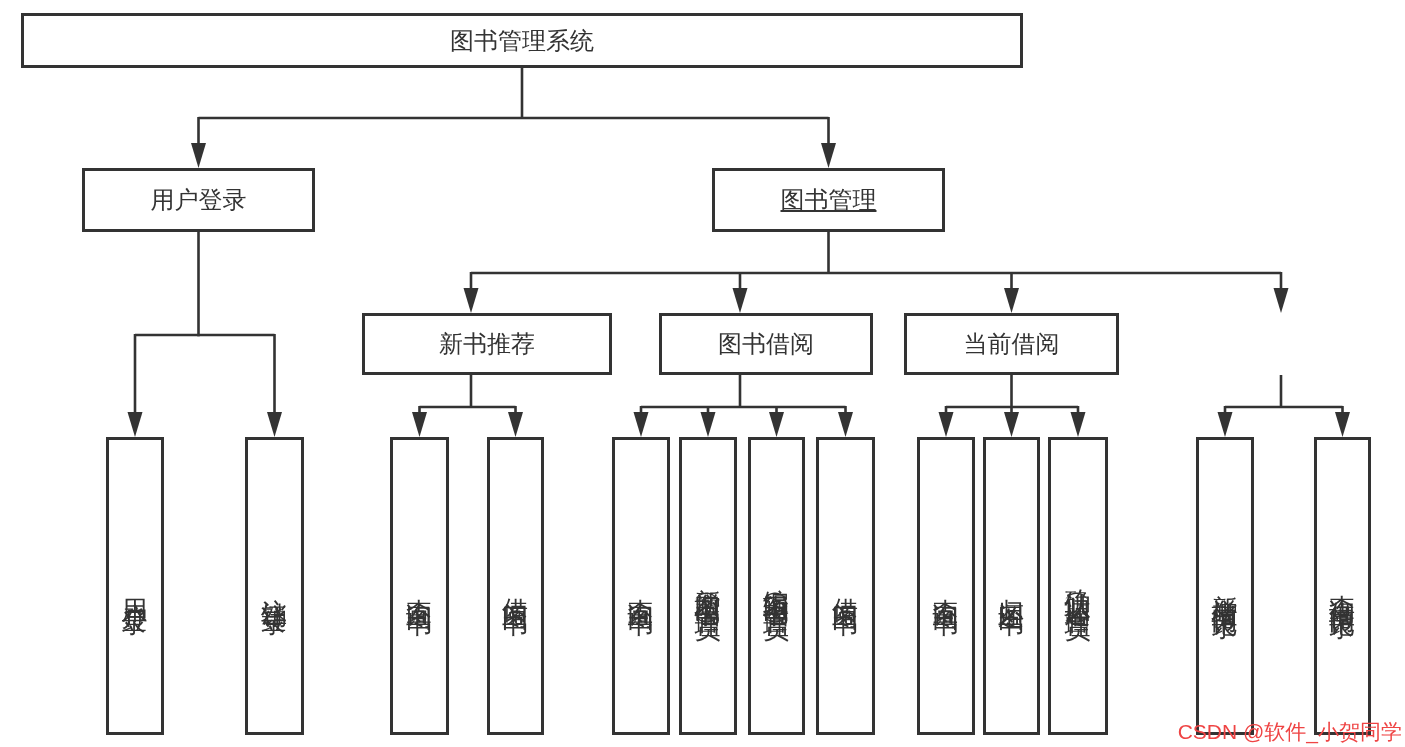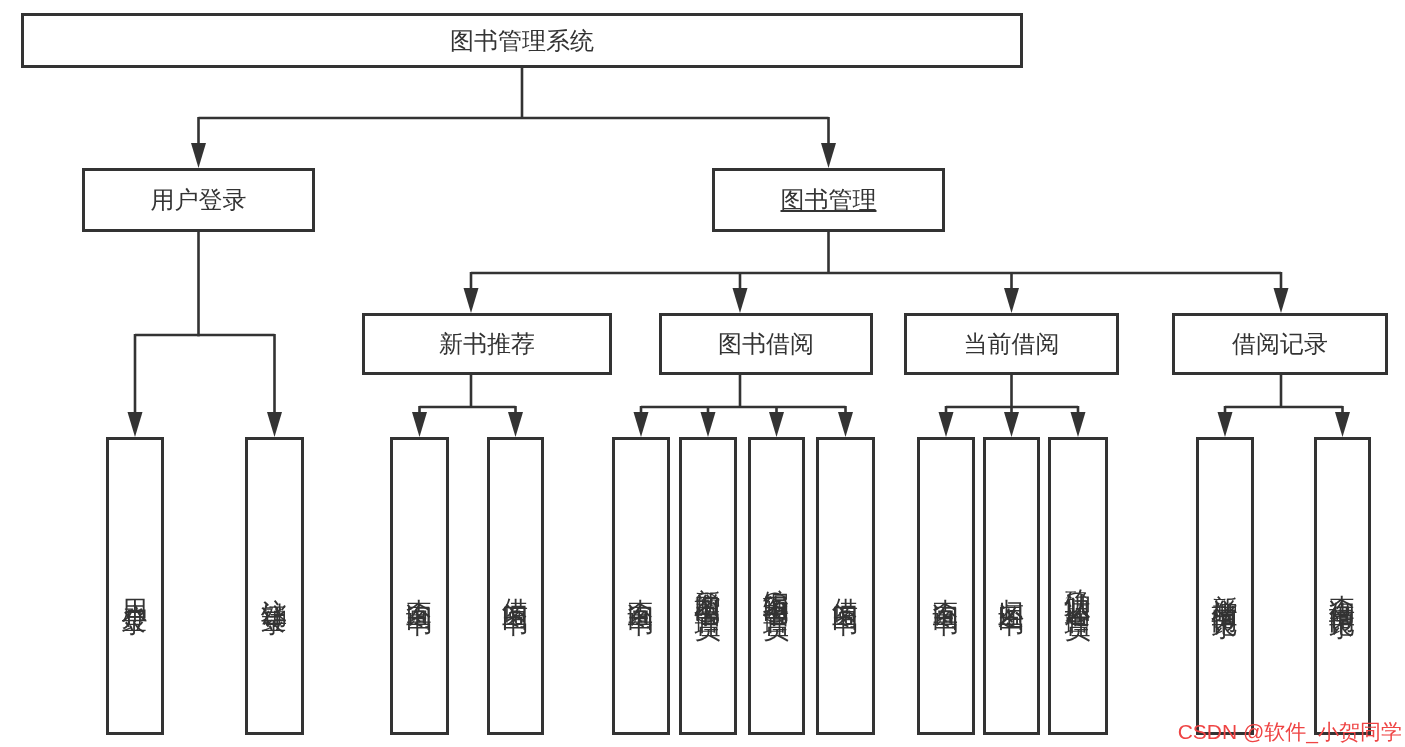--- a/index.html
+++ b/index.html
@@ -103,23 +103,20 @@
 
   <div class="box" style="left:362px;top:313px;width:250px;height:62px;">
     <span class="hlabel">新书推荐</span>
   </div>
   <div class="box" style="left:633px;top:313px;width:214px;height:62px;margin-left:26px;">
     <span class="hlabel">图书借阅</span>
   </div>
   <div class="box" style="left:904px;top:313px;width:215px;height:62px;">
     <span class="hlabel">当前借阅</span>
   </div>
-  <div class="box" style="left:1172px;top:313px;width:216px;height:62px;">
-    <span class="hlabel">借阅记录</span>
-  </div>
 
   <div class="box leaf" style="left:106px;width:58px;">
     <span class="vlabel">用户登录</span>
   </div>
   <div class="box leaf" style="left:245px;width:59px;">
     <span class="vlabel">注销登录</span>
   </div>
 
   <div class="box leaf" style="left:390px;width:59px;">
     <span class="vlabel">查询图书</span>

